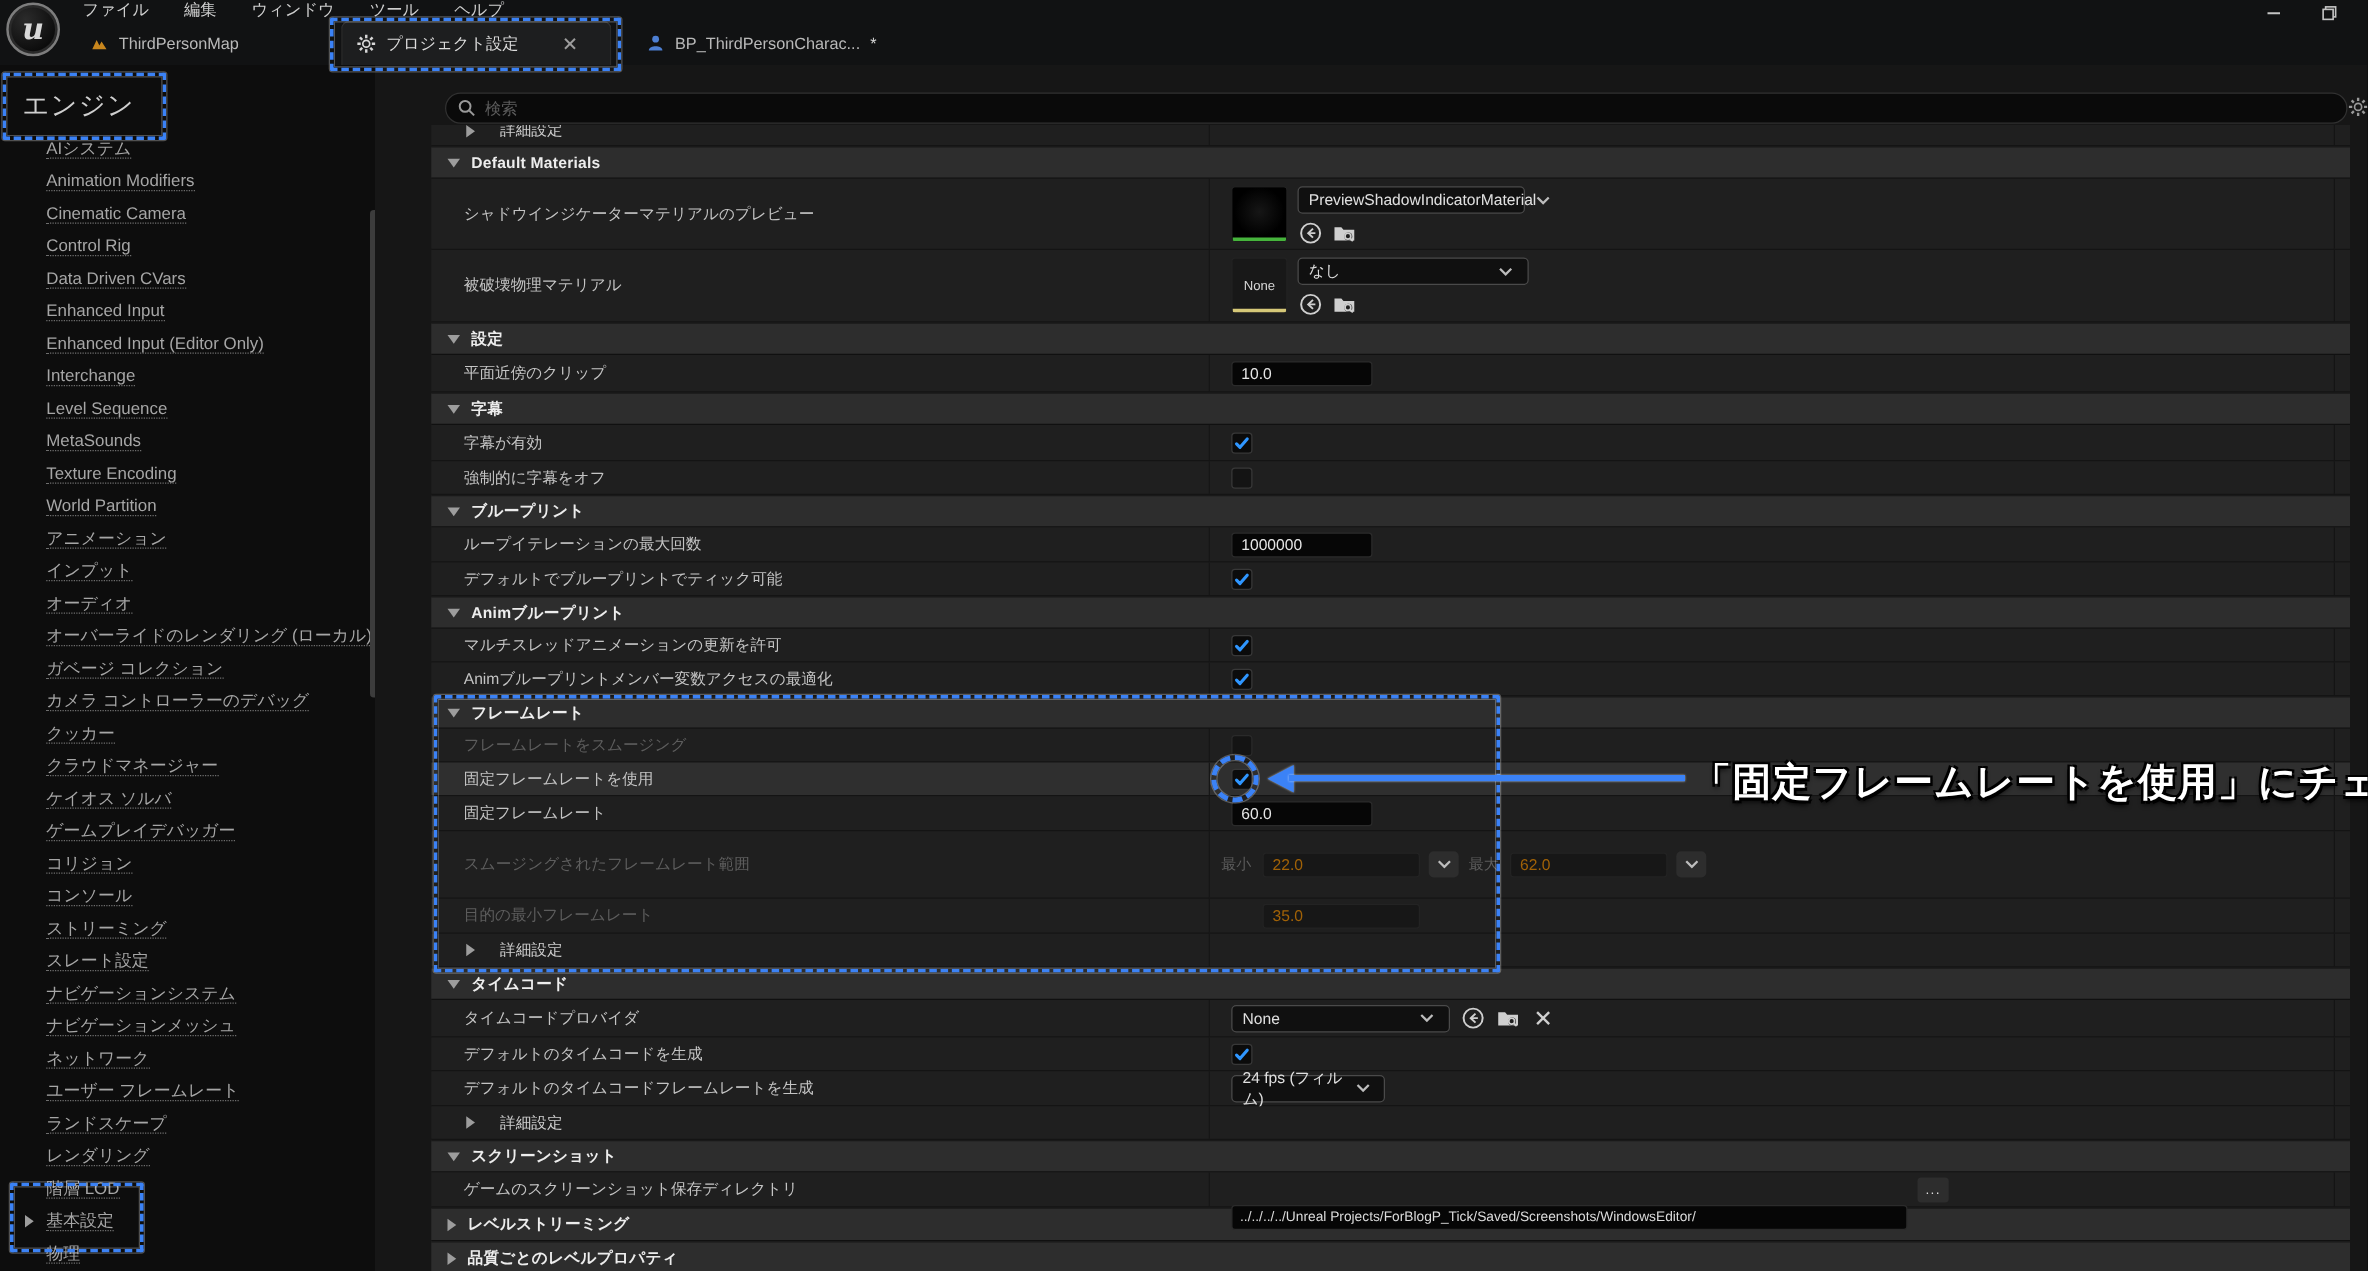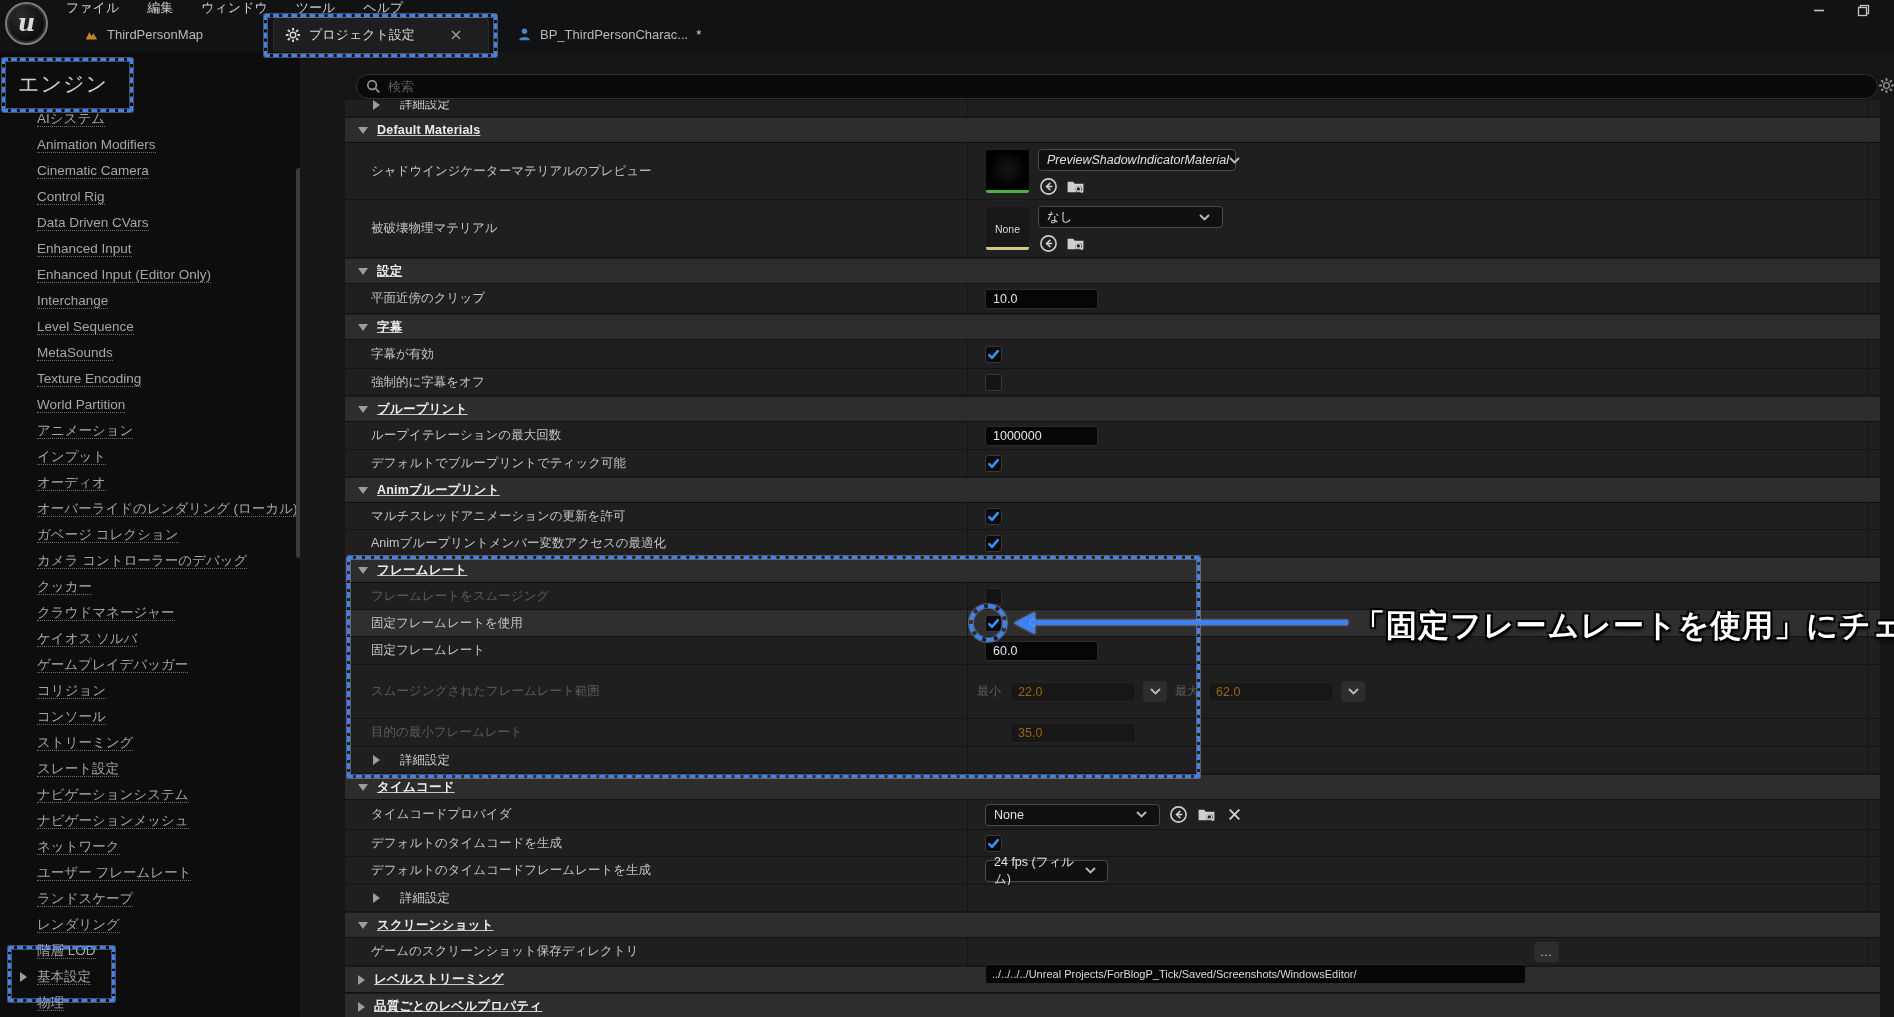--- a/index.html
+++ b/index.html
@@ -39,21 +39,21 @@
   .main { position:absolute; left:300px; top:52px; width:1594px; height:965px; background:#161616; }
   .searchbar { position:absolute; left:56px; top:22px; width:1522px; height:25px; background:#0a0a0a;
                border:1px solid #313131; border-radius:13px; display:flex; align-items:center; padding:0 9px; gap:7px; }
   .searchbar input { flex:1; background:transparent; border:none; outline:none; color:#dddddd; font-size:13px; font-family:inherit; }
   .searchbar input::placeholder { color:#5c5c5c; }
   .gear-tr { position:absolute; left:1578px; top:25px; }
 
   .rows { position:absolute; left:45px; top:48px; width:1535px; }
 
   .hrow { height:26px; background:#2d2d2d; display:flex; align-items:center; padding-left:13px;
-          border-top:1px solid #191919; border-bottom:1px solid #101010;text-decoration:underline; }
+          border-top:1px solid #191919; border-bottom:1px solid #101010; }
   .hrow .hlabel { font-size:12.5px; font-weight:bold; color:#ededed; margin-left:9px; letter-spacing:.2px; }
 
   .prow { position:relative; display:flex; align-items:center; background:#1f1f1f; border-bottom:1px solid #141414; }
   .prow::before { content:''; position:absolute; left:622px; top:0; bottom:0; width:1px; background:#161616; }
   .prow::after  { content:''; position:absolute; right:12px; top:0; bottom:0; width:1px; background:#141414; }
   .prow.hl { background:#2f2f2f; }
   .plabel { position:absolute; left:26px; font-size:12.5px; color:#c4c4c4; white-space:nowrap; }
   .prow.dis .plabel { color:#5d5d5d; }
   .pvalue { position:absolute; left:640px; display:flex; align-items:center; gap:8px; }
 
@@ -128,21 +128,21 @@
         </svg>
     </div>
     <div class="winbtn">
       <svg width="13" height="13" viewBox="0 0 13 13" fill="none" stroke="#c4c4c4" stroke-width="1.3">
         <rect x="3.5" y="1.5" width="8" height="8"></rect>
           <rect x="1.5" y="3.5" width="8" height="8" fill="#111213"></rect>
       </svg>
     </div>
   </div>
 
-  <div class="tab" style="left:72px;">
+  <div class="tab" style="left:60px;">
     <span>
       <svg width="15" height="14" viewBox="0 0 16 16">
           <path d="M1.5 13 L5.5 4.5 L8 9.5 L10 6 L14.5 13 Z" fill="#c8861d"></path>
         </svg>
     </span>
     <span>ThirdPersonMap</span>
   </div>
 
   <div class="tab active" style="left:273px; width:216px;">
     <span>
@@ -264,21 +264,21 @@
         <span class="hlabel">Default Materials</span>
       </div>
       <div class="prow" style="height: 57px;">
         <span class="plabel">シャドウインジケーターマテリアルのプレビュー</span>
         <div class="pvalue" style="top: 6px; align-items: flex-start;">
           <div class="thumb">
             <span class="sheen"></span>
             <span class="bar" style="background: rgb(70, 180, 60);"></span>
           </div>
           <div class="asset-col">
-            <div class="dropdown" style="width: 198px; font-style: italic;">
+            <div class="dropdown" style="width: 182px;">
               <span>PreviewShadowIndicatorMaterial</span>
               <span class="iconbtn">
                 <svg width="11" height="7" viewBox="0 0 11 7" fill="none" stroke="#bdbdbd" stroke-width="1.8">
                   <path d="M1 1 l4.5 4.5 L10 1"></path>
                 </svg>
               </span>
             </div>
             <div class="asset-icons">
               <span class="iconbtn">
                 <svg width="19" height="19" viewBox="0 0 18 18" fill="none" stroke="#cfcfcf" stroke-width="1.5">

